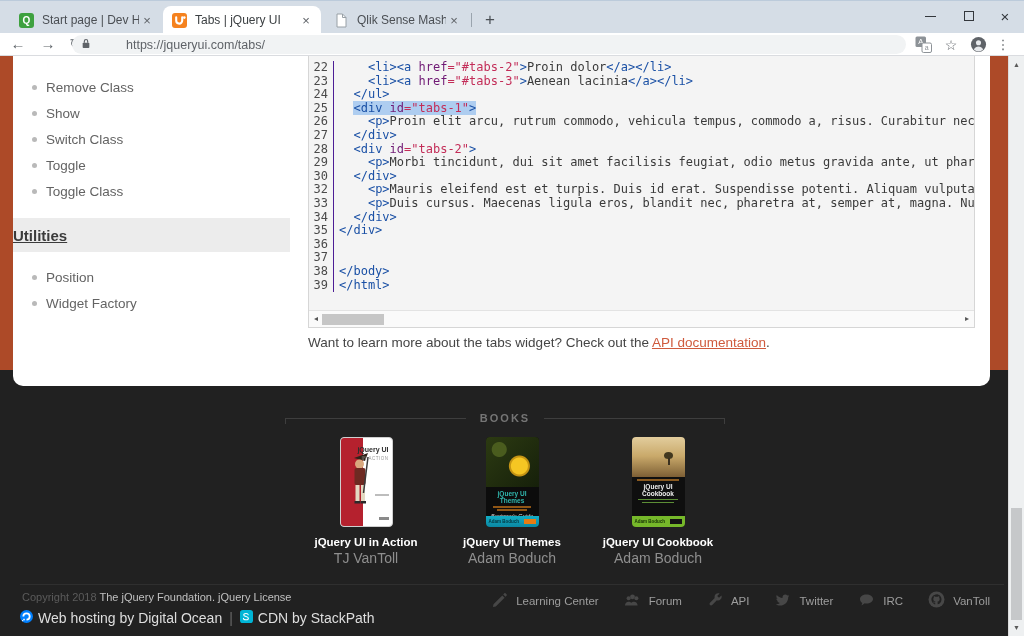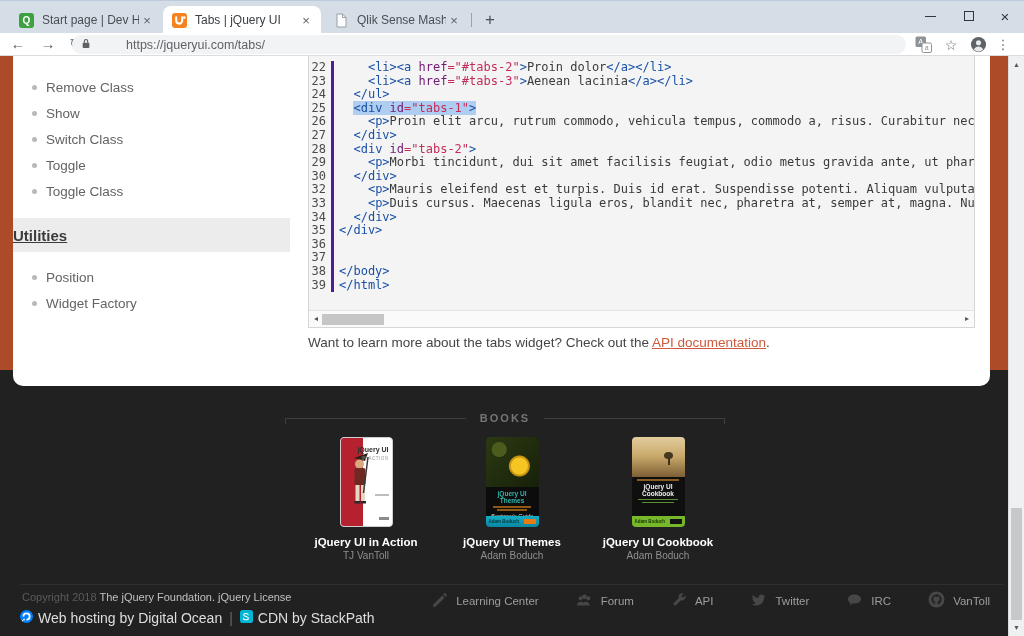--- a/index.html
+++ b/index.html
@@ -40,21 +40,21 @@
   .orange-band { position:absolute; top:0; left:0; width:1008px; height:314px; background:#ad4a28; }
   .card { position:absolute; top:0; left:13px; width:977px; height:330px; background:#fff; border-radius:0 0 10px 10px; }
   
   .side-item { position:absolute; left:19px; display:flex; align-items:center; font-size:13.5px; color:#636363; }
   .bullet { width:5px; height:5px; border-radius:50%; background:#b9b9b9; margin-right:9px; flex:none; }
   .utilities { position:absolute; left:0; top:162px; width:277px; height:34px; background:#ececec; display:flex; align-items:center; padding-left:0; font-weight:bold; font-size:15px; color:#3b3b3b;text-decoration:underline; }
   
   .codebox { position:absolute; left:295px; top:0; width:667px; height:272px; background:#f4f4f4; border:1px solid #d6d6d6; border-top:none; overflow:hidden; }
   .code-lines { padding-top:5px; }
   .code-line { display:flex; height:13.6px; line-height:13.6px; font-family:"DejaVu Sans Mono", monospace; font-size:12px; }
-  .gutter { width:25px; flex:none; text-align:right; padding-right:5px; border-right:3px solid #4c1d95; color:#4a4a4a; }
+  .gutter { width:25px; flex:none; text-align:right; padding-right:5px; border-right:1px solid #4c1d95; color:#4a4a4a; }
   .line-content { white-space:pre; margin-left:5px; color:#3a3a3a; }
   .tok-g { color:#1a50a5; } .tok-a { color:#701a75; } .tok-v { color:#c32d58; } .tok-t { color:#3a3a3a; }
   .hl { background:#aecdf0; }
   .h-scroll { position:absolute; left:0; bottom:0; width:665px; height:17px; background:#fafafa; border-top:1px solid #e3e3e3; }
   .h-arrow { position:absolute; top:0; height:16px; width:12px; text-align:center; line-height:16px; font-size:8px; color:#555; }
   .h-arrow.left { left:1px; } .h-arrow.right { right:1px; }
   .h-thumb { position:absolute; left:13px; top:3px; width:62px; height:11px; background:#c6c6c6; }
   .learn { position:absolute; left:295px; top:279px; font-size:13.5px; color:#454545; }
   .learn a, .api-link { color:#cf5a3d; text-decoration:underline; cursor:pointer; }
   
@@ -66,21 +66,21 @@
   .footer { position:absolute; left:0; top:330px; width:1024px; height:250px; background:#212121; }
   .legend { position:absolute; left:285px; top:26px; width:440px; display:flex; align-items:flex-start; }
   .legend-line { flex:1; height:6px; margin-top:6px; border-top:1px solid #3e3e3e; }
   .legend-line.l { border-left:1px solid #3e3e3e; }
   .legend-line.r { border-right:1px solid #3e3e3e; }
   .legend-text { margin:0 14px; font-size:11px; font-weight:bold; letter-spacing:2px; color:#757575; }
   .books { position:absolute; left:0; top:51px; width:1024px; display:flex; justify-content:center; }
   .book { width:146px; display:flex; flex-direction:column; align-items:center; }
   .cover { width:53px; height:90px; border-radius:4px; overflow:hidden; position:relative; flex:none; }
   .book-title { margin-top:9px; font-size:11.5px; font-weight:bold; color:#fff; }
-  .book-author { margin-top:2px; font-size:10px; color:#8f8f8f; }
+  .book-author { margin-top:2px; font-size:14px; color:#8f8f8f; }
   
   .cov1 { background:#fff; border:1px solid #cfcfcf; }
   .c1-band { position:absolute; left:0; top:0; bottom:0; width:22px; background:#b5212e; }
   .c1-title { position:absolute; right:3px; top:8px; font-size:7px; font-weight:bold; color:#2d2d2d; }
   .c1-sub { position:absolute; right:3px; top:18px; font-size:4.5px; letter-spacing:0.5px; color:#9a9a9a; }
   .c1-bar1 { position:absolute; right:3px; top:56px; width:14px; height:2px; background:#bdbdbd; }
   .c1-bar2 { position:absolute; right:3px; bottom:6px; width:10px; height:3px; background:#8a8a8a; }
   
   .cov2 { background:#0c0c0c; display:flex; flex-direction:column; }
   .c2-photo { height:50px; background:
@@ -107,21 +107,21 @@
   .c3-greenbar2 { width:60%; height:1.2px; background:#6fae3f; margin:1.5px auto 0; opacity:.8; }
   .c3-bar { height:11px; background:#76b82a; display:flex; align-items:center; justify-content:space-between; padding:0 3px; }
   .c3-author { font-size:4.5px; font-weight:bold; color:#143005; }
   .c3-logo { width:12px; height:4.5px; background:#141414; }
   
   .f-divider { position:absolute; left:20px; top:198px; width:984px; height:1px; background:#2f2f2f; }
   .f-copy { position:absolute; left:22px; top:205px; font-size:11px; color:#c0c0c0; }
   .f-copy .muted { color:#5b5b5b; }
   .f-hosting { position:absolute; left:20px; top:224px; display:flex; align-items:center; gap:5px; font-size:14px; color:#dedede; }
   .f-hosting .pipe { color:#6a6a6a; margin:0 2px; }
-  .f-links { position:absolute; right:34px; top:205px; display:flex; align-items:center; gap:37px; }
+  .f-links { position:absolute; right:34px; top:205px; display:flex; align-items:center; gap:25px; }
   .f-link { display:flex; align-items:center; gap:8px; font-size:11.5px; color:#9d9d9d; cursor:pointer; }
   .f-link svg { flex:none; }
 </style>
 </head>
 <body>
 
 <div class="screen">
 
   <div class="titlebar">
     <div class="tab t1">

